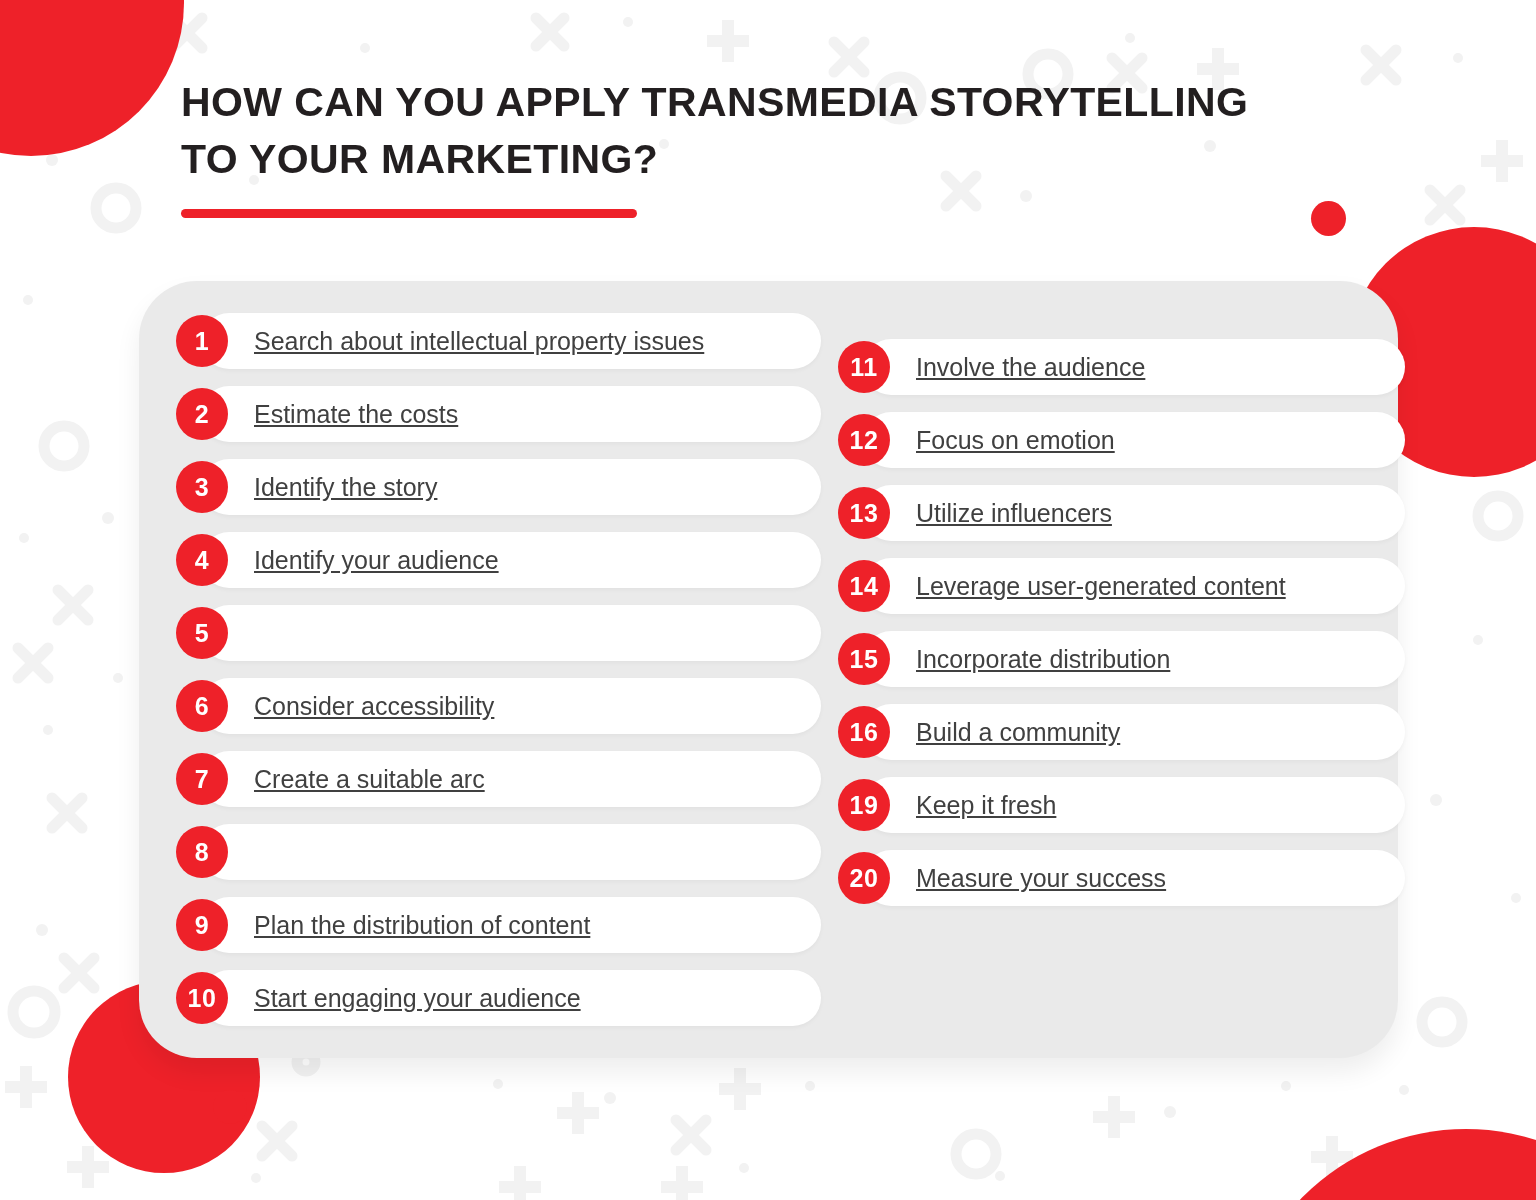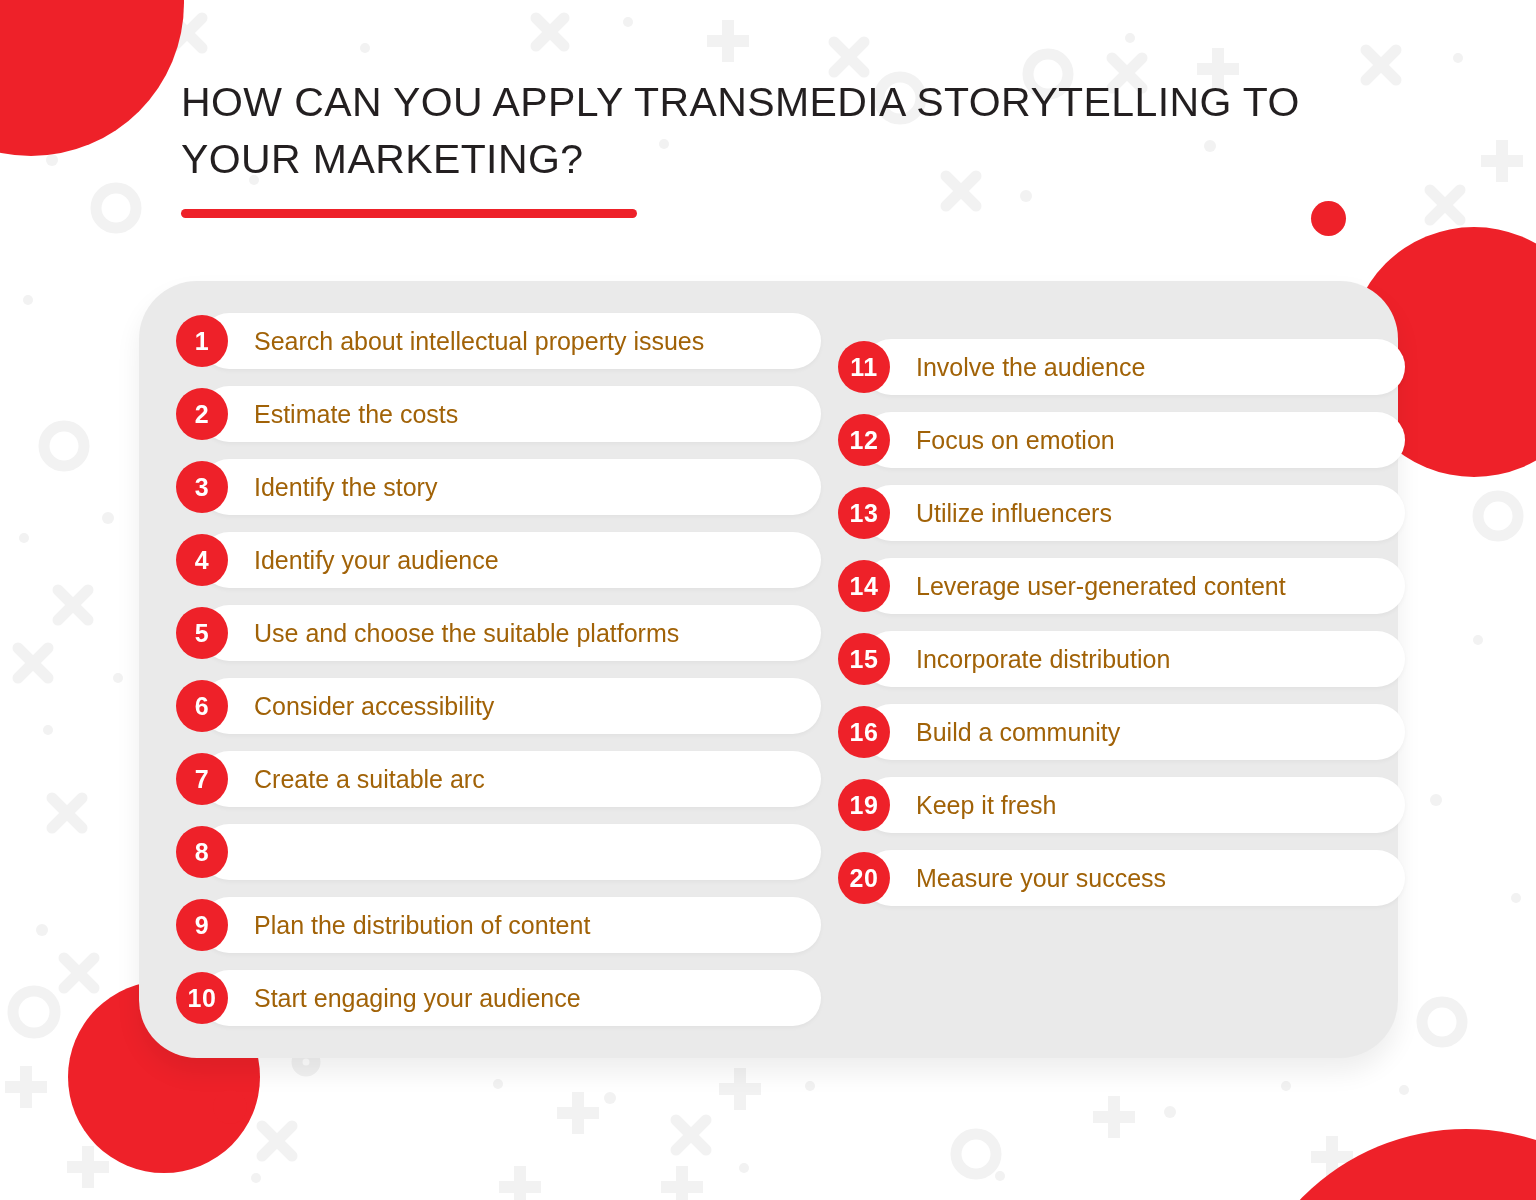--- a/index.html
+++ b/index.html
@@ -19,21 +19,21 @@
   #blob-top-left     { left:-122px;  top:-150px;  width:306px; height:306px; z-index:1; }
   #blob-top-right    { left:1349px;  top:227px;   width:250px; height:250px; z-index:1; }
   #dot-top-right     { left:1311px;  top:201px;   width:35px;  height:35px;  z-index:3; }
   #blob-bottom-left  { left:68px;    top:981px;   width:192px; height:192px; z-index:1; }
   #dot-bottom-left   { left:213px;   top:1090px;  width:34px;  height:34px;  z-index:3; }
   #blob-bottom-right { left:1236px;  top:1129px;  width:460px; height:460px; z-index:1; }
 
   
   #heading-block { position:absolute; left:181px; top:74px; z-index:5; width:1120px; }
   #page-title {
-    font-size:41px; font-weight:normal; letter-spacing:0.4px;
+    font-size:41px; font-weight:bold; letter-spacing:0.4px;
     color:#231f20; line-height:1.38; text-transform:uppercase;
     font-family:"Liberation Sans", sans-serif;
   }
   #title-underline {
     margin-top:22px; width:456px; height:9px;
     background:#ee2129; border-radius:5px;
   }
 
   
   #list-card {
@@ -66,23 +66,24 @@
     flex:0 0 auto;
     width:52px; height:52px; border-radius:50%;
     background:#ee2129; color:#ffffff;
     display:flex; align-items:center; justify-content:center;
     font-size:25px; font-weight:bold; letter-spacing:0.5px;
     font-family:"Liberation Sans", sans-serif;
   }
   .item-label {
     position:relative; z-index:2;
     margin-left:26px;
-    font-size:25px; color:#a16207; font-weight:500;
+    font-size:25px; color:#404040; font-weight:500;
     white-space:nowrap;
     font-family:"Liberation Sans", sans-serif;
+    text-decoration:underline;
   }
 </style>
 </head>
 <body>
 
 <div id="stage">
 
   <svg id="pattern" viewBox="0 0 1536 1200" width="1536" height="1200">
     <g fill="#f2f2f2" stroke="#f2f2f2">
 
@@ -278,21 +279,20 @@
           <div class="item-label">Identify the story</div>
         </div>
         <div class="list-item">
           <div class="pill"></div>
           <div class="num-badge">4</div>
           <div class="item-label">Identify your audience</div>
         </div>
         <div class="list-item">
           <div class="pill"></div>
           <div class="num-badge">5</div>
-          <div class="item-label">Use and choose the suitable platforms</div>
         </div>
         <div class="list-item">
           <div class="pill"></div>
           <div class="num-badge">6</div>
           <div class="item-label">Consider accessibility</div>
         </div>
         <div class="list-item">
           <div class="pill"></div>
           <div class="num-badge">7</div>
           <div class="item-label">Create a suitable arc</div>

